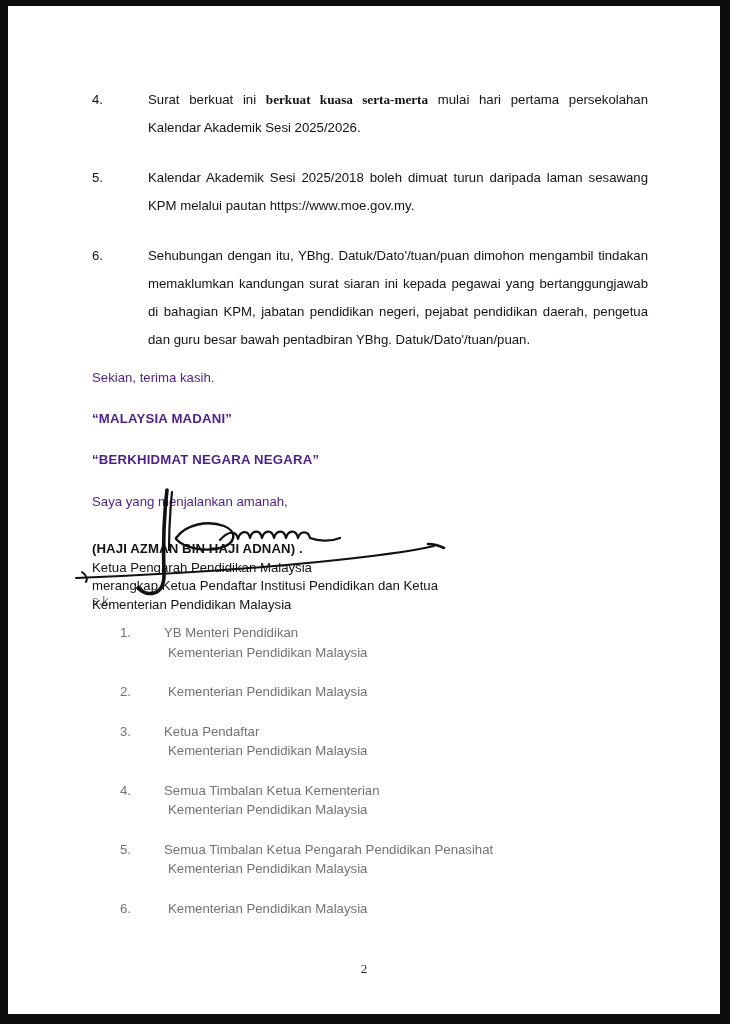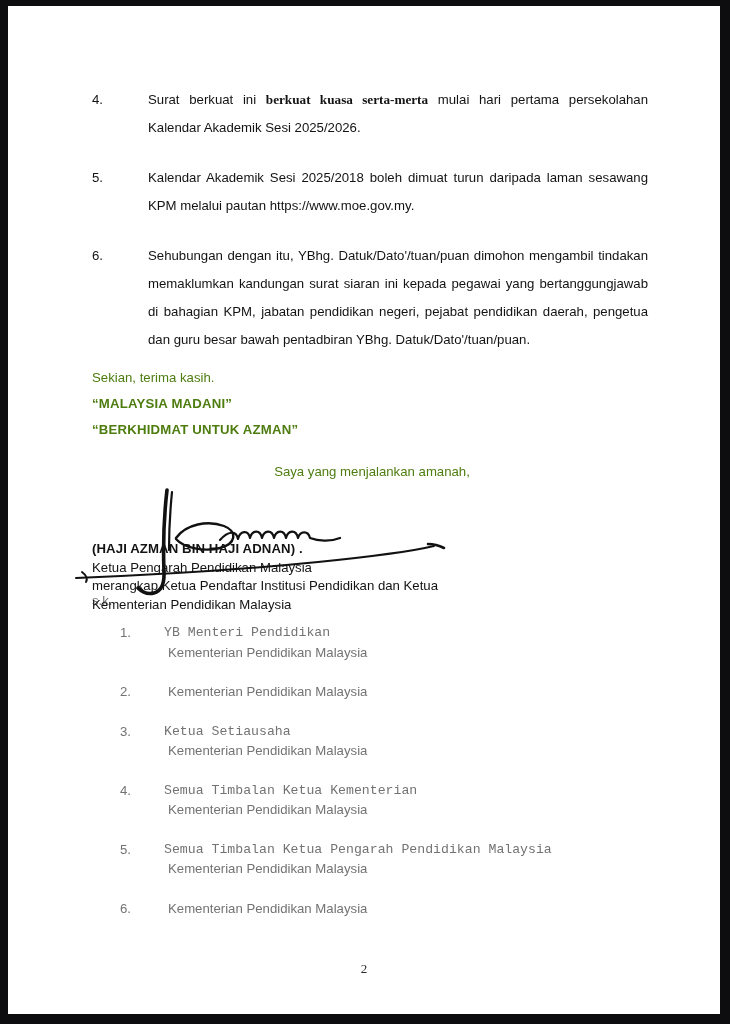--- a/index.html
+++ b/index.html
@@ -58,31 +58,31 @@
     text-align: left;
   }
   .para .ptext { display: block; }
   .para b { font-weight: bold; font-family: Liberation Serif, serif; }
 
   .closing {
     position: absolute;
     left: 84px;
     top: 362px;
     width: 560px;
-    color: #4d7c0f;
+    color: #4c1d95;
     font-size: 13.2px;
   }
   .closing .thanks { line-height: 20px; }
   .closing .slogan {
     font-weight: bold;
     letter-spacing: 0.2px;
-    margin-top: 6px;
+    margin-top: 21px;
     line-height: 20px;
   }
-  .closing .amanah { margin-top: 22px; line-height: 20px; text-align: center; }
+  .closing .amanah { margin-top: 22px; line-height: 20px; }
 
   
   .sign-block {
     position: absolute;
     left: 84px;
     top: 534px;
     color: #131313;
     font-size: 13.2px;
     line-height: 18.5px;
     z-index: 3;
@@ -121,21 +121,21 @@
     position: relative;
     padding-left: 72px;
     margin-bottom: 20px;
     line-height: 19.5px;
   }
   .sk-item .sk-num {
     position: absolute;
     left: 28px;
     top: 0;
   }
-  .sk-item .sk-line1 { display: block; font-family: Liberation Mono, monospace; }
+  .sk-item .sk-line1 { display: block; }
   .sk-item .sk-line2 { display: block; padding-left: 4px; }
 
   .page-number {
     position: absolute;
     left: 0;
     top: 955px;
     width: 712px;
     text-align: center;
     font-family: "Liberation Serif", serif;
     font-size: 13px;
@@ -163,21 +163,21 @@
       <div class="para">
         <span class="num">6.</span>
         <span class="ptext">Sehubungan dengan itu, YBhg. Datuk/Dato'/tuan/puan dimohon mengambil tindakan memaklumkan kandungan surat siaran ini kepada pegawai yang bertanggungjawab di bahagian KPM, jabatan pendidikan negeri, pejabat pendidikan daerah, pengetua dan guru besar bawah pentadbiran YBhg. Datuk/Dato'/tuan/puan.</span>
       </div>
 
     </div>
 
     <div class="closing">
       <div class="thanks">Sekian, terima kasih.</div>
       <div class="slogan">“MALAYSIA MADANI”</div>
-      <div class="slogan">“BERKHIDMAT UNTUK AZMAN”</div>
+      <div class="slogan">“BERKHIDMAT NEGARA NEGARA”</div>
       <div class="amanah">Saya yang menjalankan amanah,</div>
     </div>
 
     <svg class="signature-ink" viewBox="0 0 460 130" xmlns="http://www.w3.org/2000/svg">
       <g fill="none" stroke="#111111" stroke-linecap="round" stroke-linejoin="round">
 
         <path d="M99 14 C96 40, 95 70, 96 96 C96.5 108, 94 115, 86 117 C80 118.5, 74 116, 70 112" stroke-width="3.6"></path>
         <path d="M104 16 C102 36, 101 58, 101 74" stroke-width="2.2"></path>
 
         <path d="M108 62 C118 48, 140 44, 156 50 C170 55.5, 168 68, 152 72 C136 76, 116 72, 108 63" stroke-width="2.4"></path>
@@ -209,33 +209,33 @@
           <span class="sk-line2">Kementerian Pendidikan Malaysia</span>
         </div>
 
         <div class="sk-item">
           <span class="sk-num">2.</span>
           <span class="sk-line2">Kementerian Pendidikan Malaysia</span>
         </div>
 
         <div class="sk-item">
           <span class="sk-num">3.</span>
-          <span class="sk-line1">Ketua Setiausaha</span>
+          <span class="sk-line1">Ketua Pendaftar</span>
           <span class="sk-line2">Kementerian Pendidikan Malaysia</span>
         </div>
 
         <div class="sk-item">
           <span class="sk-num">4.</span>
           <span class="sk-line1">Semua Timbalan Ketua Kementerian</span>
           <span class="sk-line2">Kementerian Pendidikan Malaysia</span>
         </div>
 
         <div class="sk-item">
           <span class="sk-num">5.</span>
-          <span class="sk-line1">Semua Timbalan Ketua Pengarah Pendidikan Malaysia</span>
+          <span class="sk-line1">Semua Timbalan Ketua Pengarah Pendidikan Penasihat</span>
           <span class="sk-line2">Kementerian Pendidikan Malaysia</span>
         </div>
 
         <div class="sk-item">
           <span class="sk-num">6.</span>
           <span class="sk-line2">Kementerian Pendidikan Malaysia</span>
         </div>
 
       </div>
     </div>

